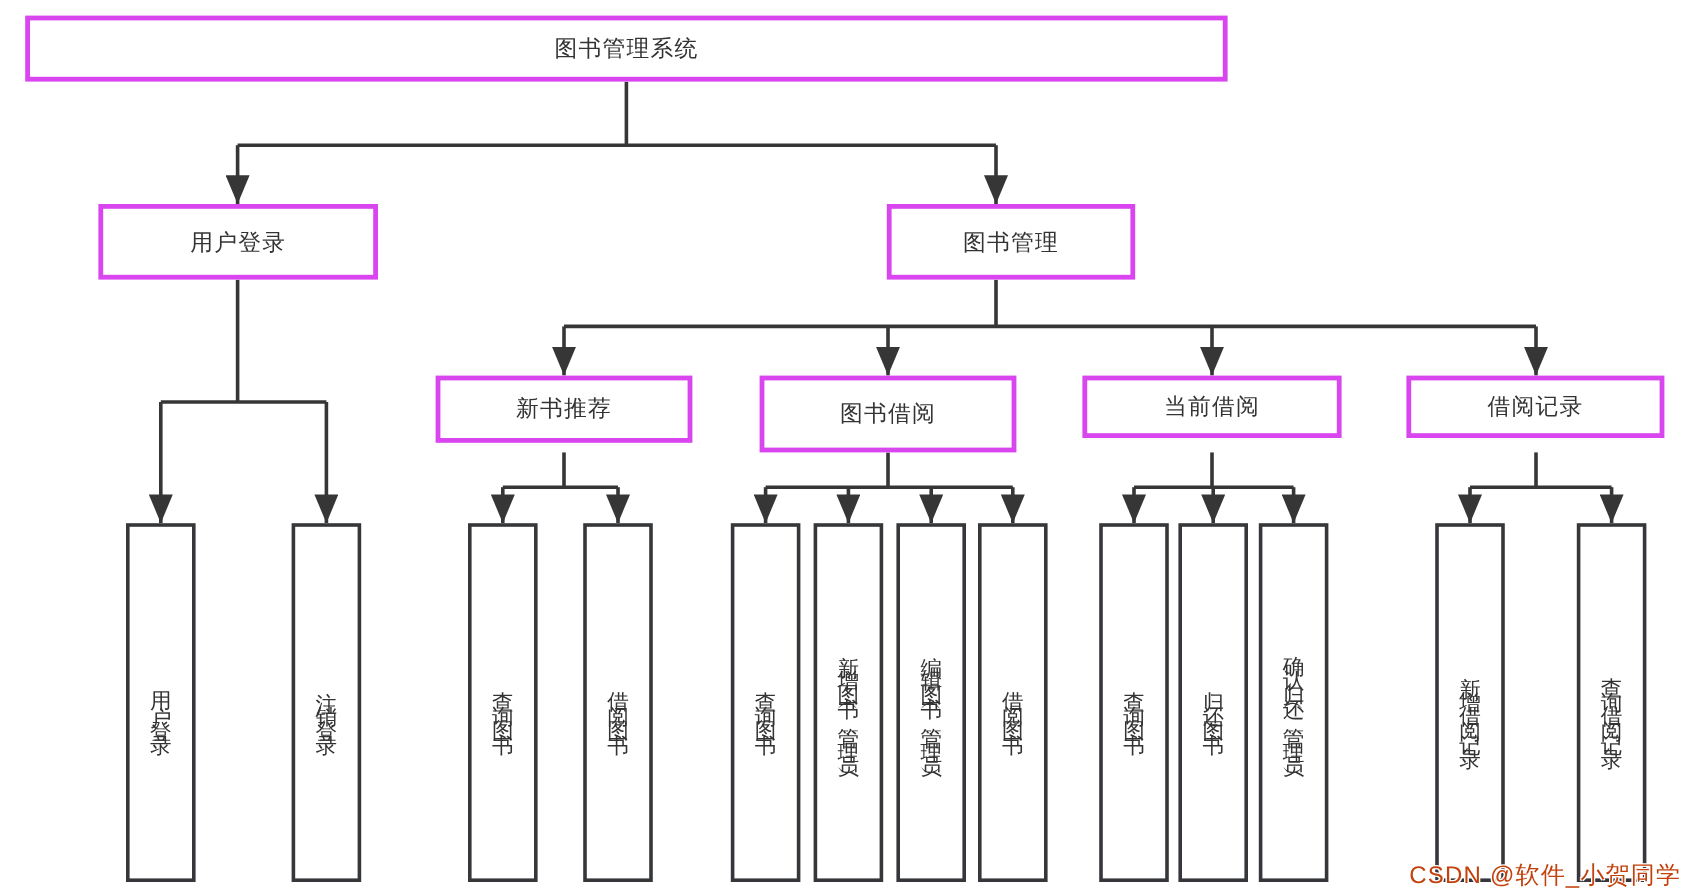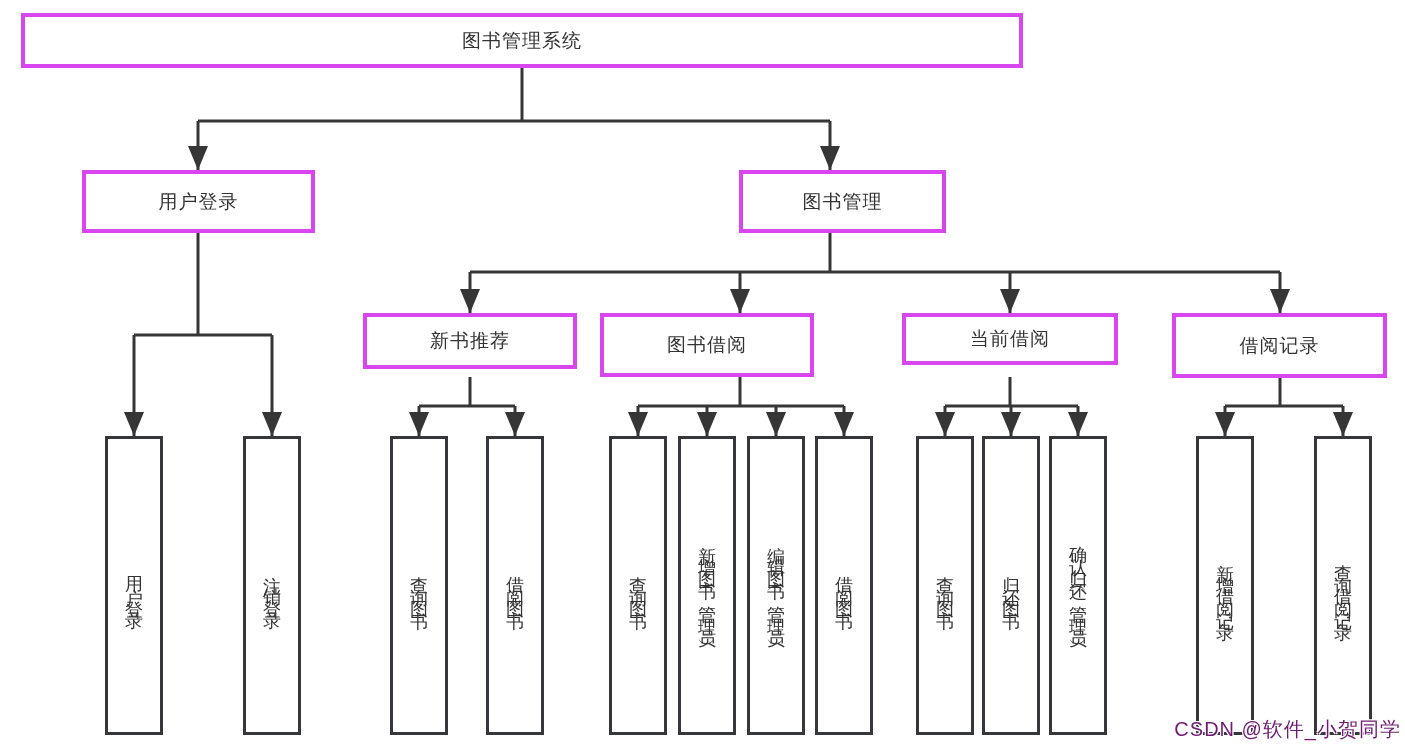--- a/index.html
+++ b/index.html
@@ -40,21 +40,21 @@
     text-orientation: mixed;
     font-size: 18px;
     line-height: 1;
     letter-spacing: 12px;
     white-space: nowrap;
   }
   #watermark {
     position: absolute;
     right: 4px; bottom: 4px;
     font-size: 20px;
-    color: #701a75;
+    color: #c2410c;
     z-index: 5;
     letter-spacing: 1px;
     text-shadow: -1px -1px 0 #ffffff, 1px -1px 0 #ffffff, -1px 1px 0 #ffffff, 1px 1px 0 #ffffff;
   }
 </style>
 </head>
 <body>
 
 <svg id="connectors" viewBox="0 0 1405 747" xmlns="http://www.w3.org/2000/svg">
   <defs>
@@ -113,27 +113,27 @@
 <div class="hnode" style="left:82px; top:170px; width:233px; height:63px;">
   <span>用户登录</span>
 </div>
 <div class="hnode" style="left:713px; top:170px; width:207px; height:63px;margin-left:26px;">
   <span>图书管理</span>
 </div>
 
 <div class="hnode" style="left:363px; top:313px; width:214px; height:56px;">
   <span>新书推荐</span>
 </div>
-<div class="hnode" style="left:600px; top:313px; width:214px; height:64px;">
+<div class="hnode" style="left:633px; top:313px; width:214px; height:64px;">
   <span>图书借阅</span>
 </div>
 <div class="hnode" style="left:902px; top:313px; width:216px; height:52px;">
   <span>当前借阅</span>
 </div>
-<div class="hnode" style="left:1172px; top:313px; width:215px; height:65px;">
+<div class="hnode" style="left:1172px; top:313px; width:215px; height:52px;">
   <span>借阅记录</span>
 </div>
 
 <div class="vnode" style="left:105px;">
   <span class="vtext">用户登录</span>
 </div>
 <div class="vnode" style="left:243px;">
   <span class="vtext">注销登录</span>
 </div>
 

